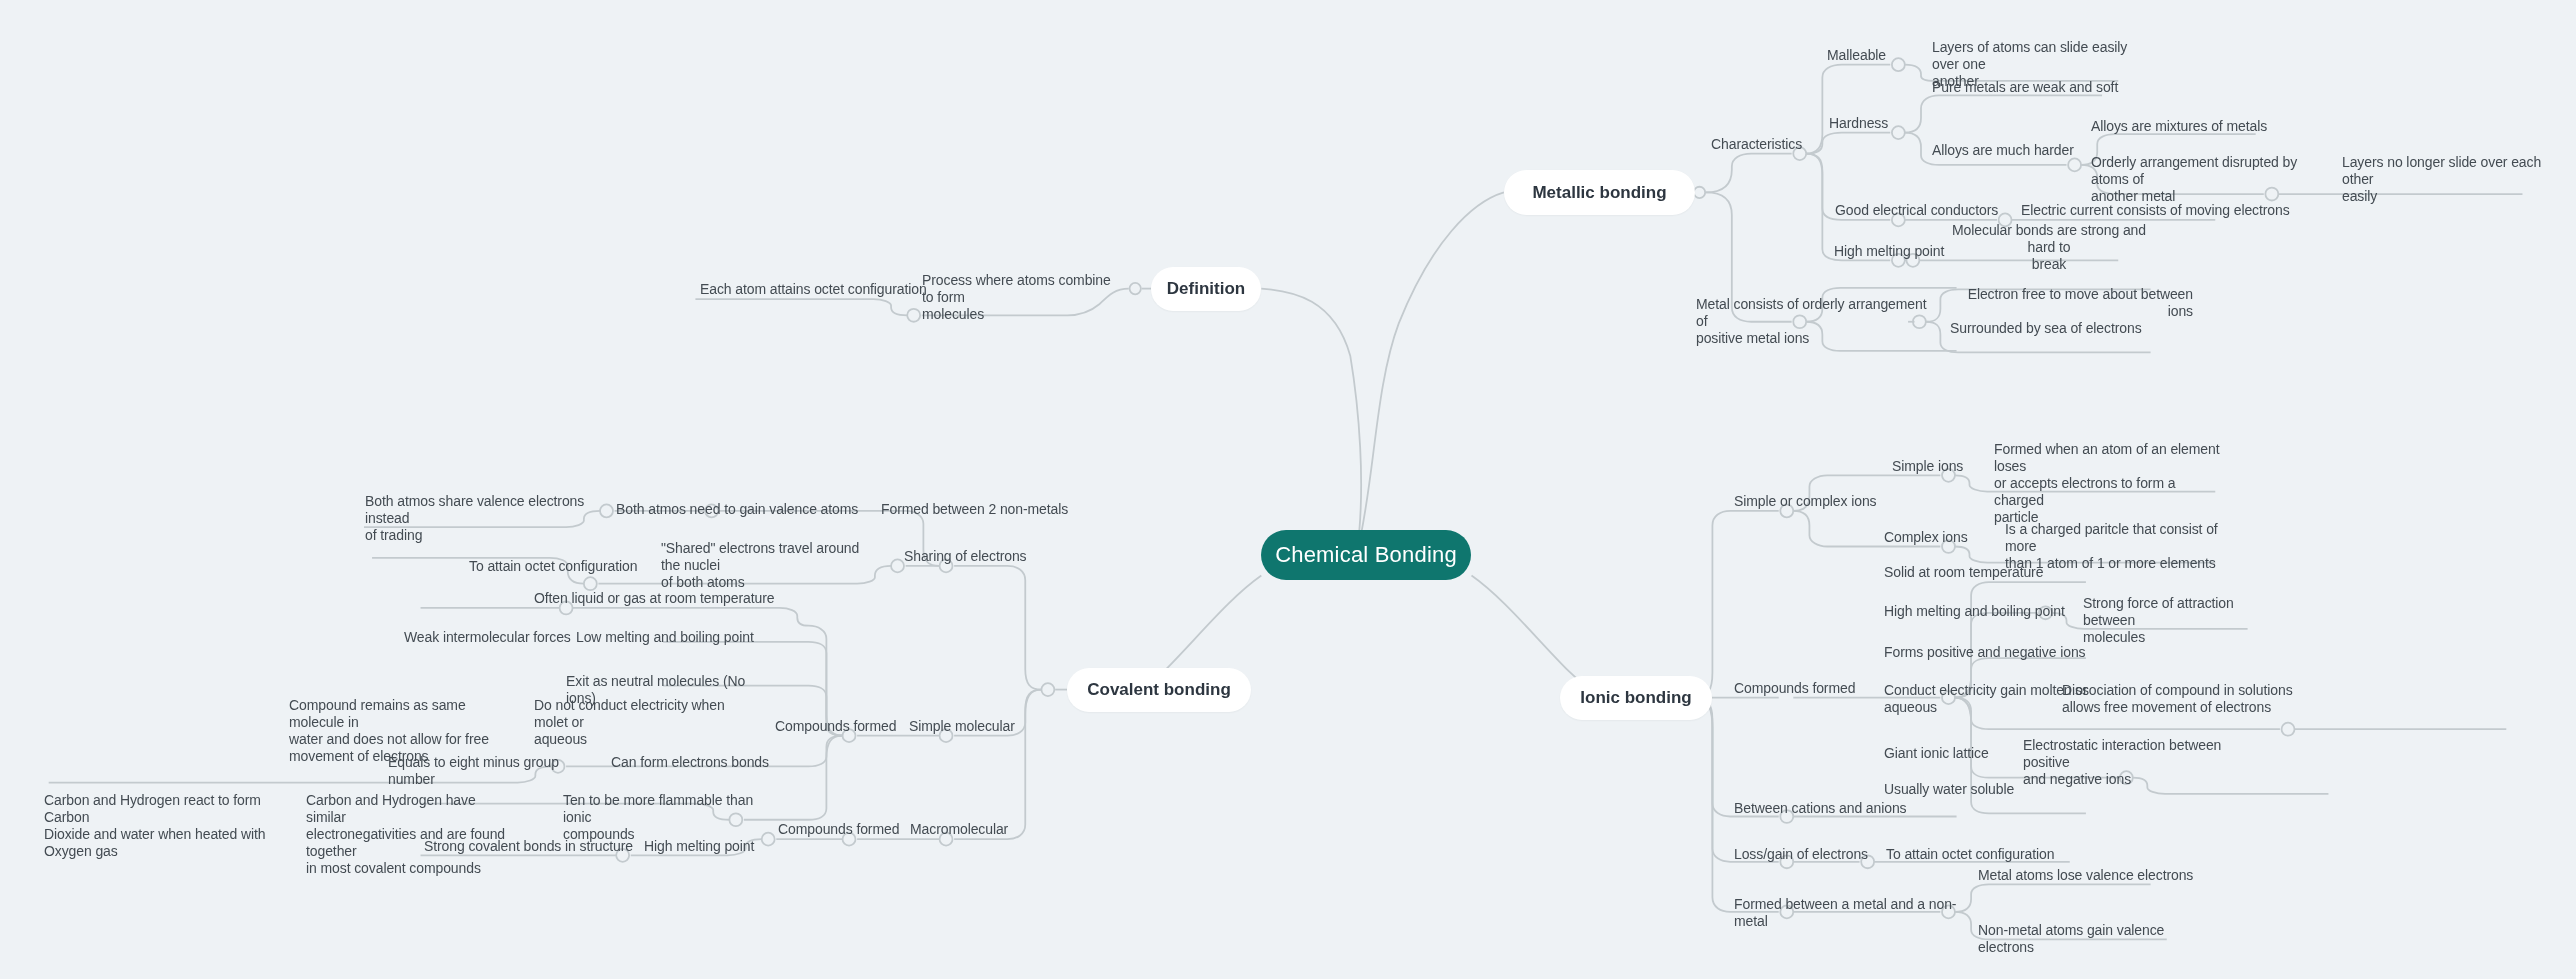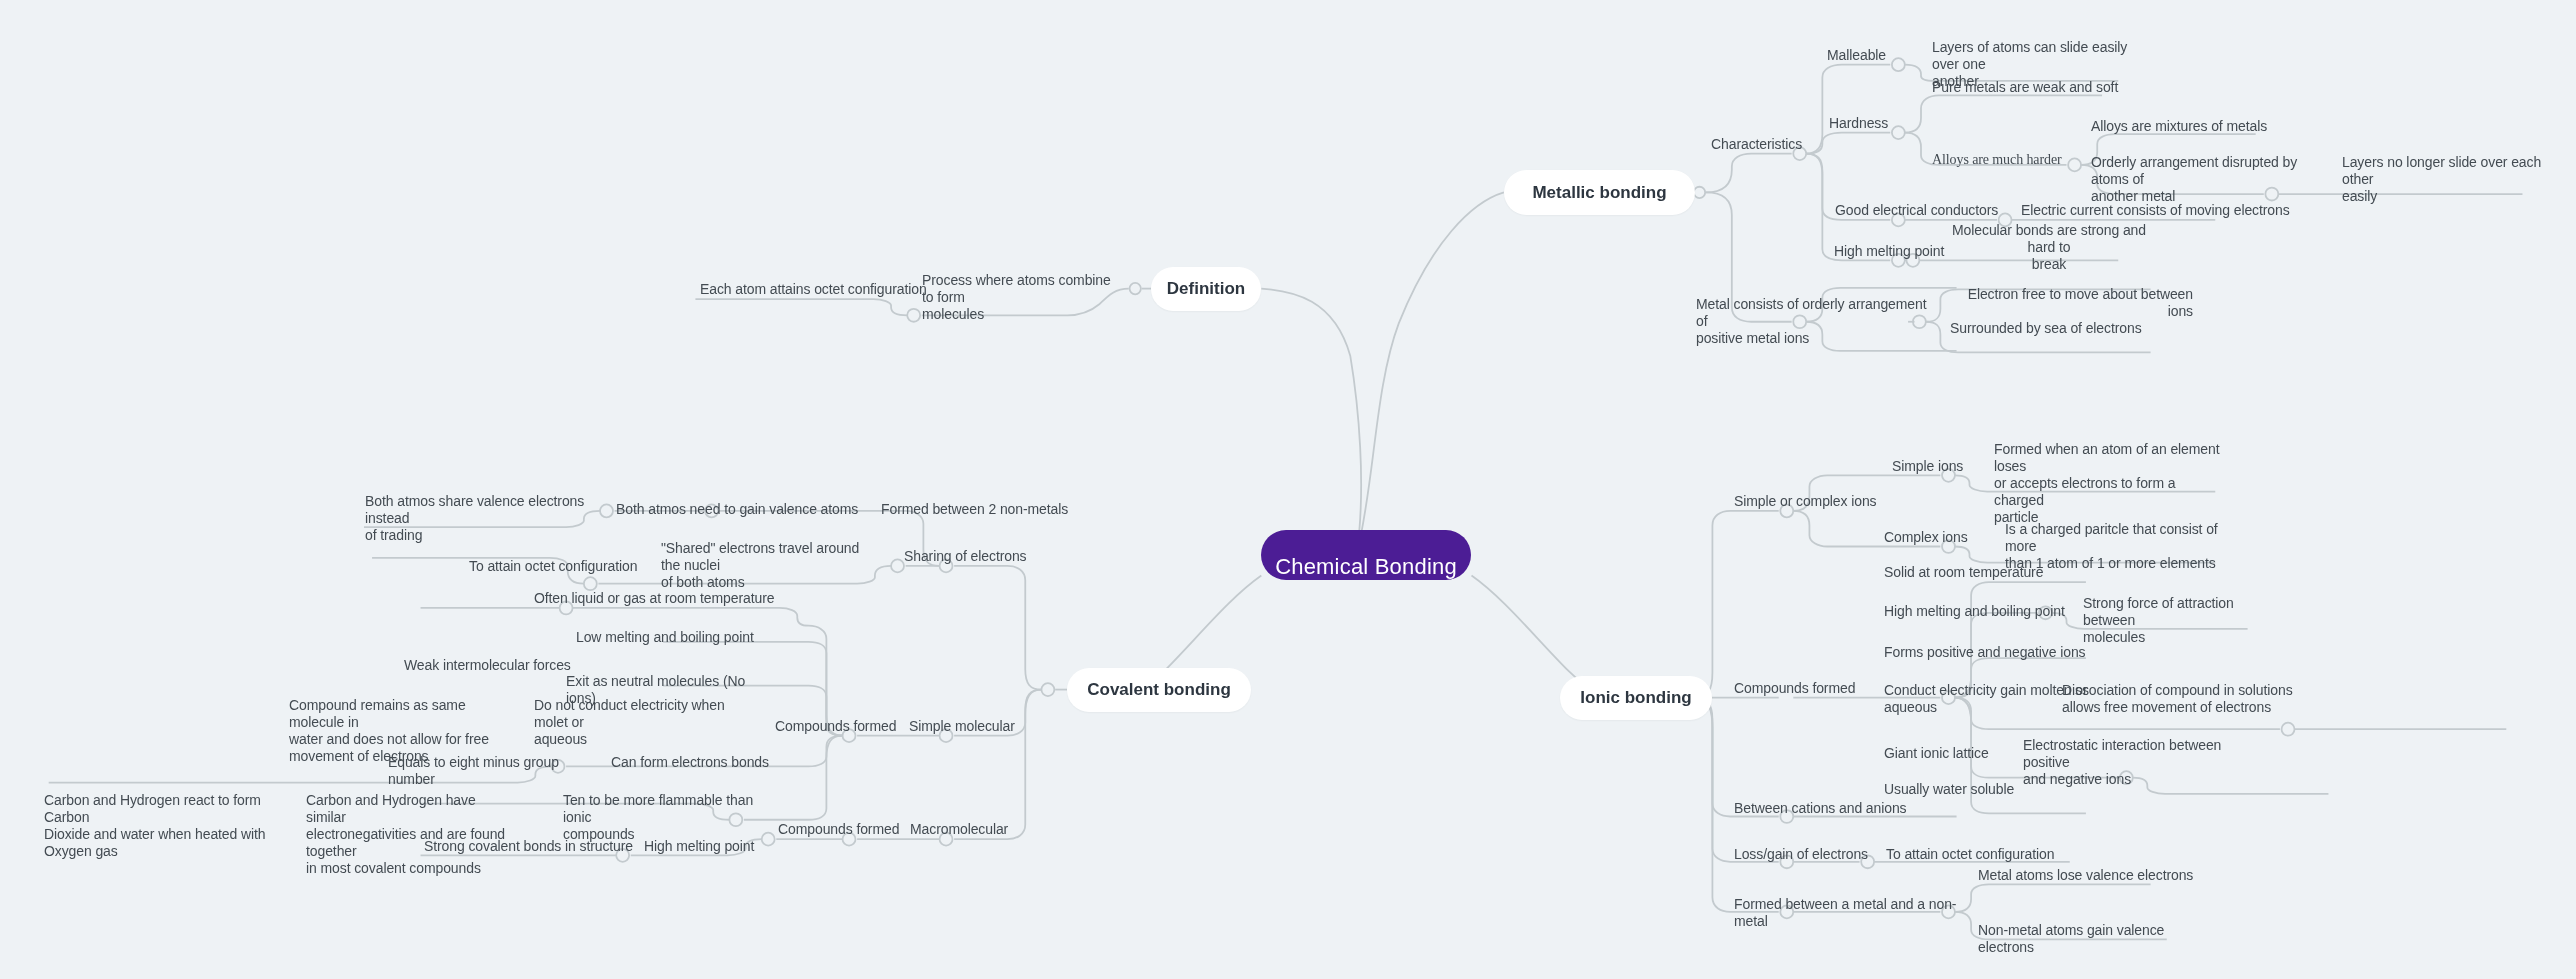--- a/index.html
+++ b/index.html
@@ -27,23 +27,23 @@
     background:#ffffff;
     border-radius:808px;
     display:flex;align-items:center;justify-content:center;
     color:#2d3640;
     font-weight:bold;
     font-size:17px;
     box-shadow:0 0.8px 1.6px rgba(40,50,60,0.05);
   }
   .root-pill{
     position:absolute;
-    background:#4c1d95;
+    background:#0f766e;
     border-radius:808px;
-    display:flex;align-items:flex-end;justify-content:center;
+    display:flex;align-items:center;justify-content:center;
     color:#ffffff;
     font-size:22px;
     letter-spacing:0.2px;
   }
 </style>
 </head>
 <body>
 
 <svg id="map" viewBox="0 0 3186 1211" xmlns="http://www.w3.org/2000/svg">
   <g>
@@ -227,21 +227,21 @@
 <div class="pill" style="left:1560px;top:676px;width:152px;height:44px;">
   <span>Ionic bonding</span>
 </div>
 
 <div class="leaf-label" style="left:1711px;top:136px;">Characteristics</div>
 <div class="leaf-label" style="left:1827px;top:47px;">Malleable</div>
 <div class="leaf-label" style="left:1932px;top:39px;width:202px;">Layers of atoms can slide easily over one
 another</div>
 <div class="leaf-label" style="left:1829px;top:115px;">Hardness</div>
 <div class="leaf-label" style="left:1932px;top:79px;width:210px;">Pure metals are weak and soft</div>
-<div class="leaf-label" style="left:1932px;top:151px;width:178px;font-family:Liberation Serif, serif;">Alloys are much harder</div>
+<div class="leaf-label" style="left:1932px;top:142px;width:178px;">Alloys are much harder</div>
 <div class="leaf-label" style="left:2091px;top:118px;width:202px;">Alloys are mixtures of metals</div>
 <div class="leaf-label" style="left:2091px;top:154px;width:234px;">Orderly arrangement disrupted by atoms of
 another metal</div>
 <div class="leaf-label" style="left:2342px;top:154px;width:234px;">Layers no longer slide over each other
 easily</div>
 <div class="leaf-label" style="left:1835px;top:202px;">Good electrical conductors</div>
 <div class="leaf-label" style="left:2021px;top:202px;width:275px;">Electric current consists of moving electrons</div>
 <div class="leaf-label" style="left:1834px;top:243px;">High melting point</div>
 <div class="leaf-label" style="left:1940px;top:222px;width:218px;text-align:center;">Molecular bonds are strong and hard to
 break</div>
@@ -259,21 +259,21 @@
 <div class="leaf-label" style="left:365px;top:493px;width:226px;">Both atmos share valence electrons instead
 of trading</div>
 <div class="leaf-label" style="left:904px;top:548px;width:186px;">Sharing of electrons</div>
 <div class="leaf-label" style="left:661px;top:540px;width:218px;">"Shared" electrons travel around the nuclei
 of both atoms</div>
 <div class="leaf-label" style="left:469px;top:558px;width:210px;">To attain octet configuration</div>
 <div class="leaf-label" style="left:909px;top:718px;width:146px;">Simple molecular</div>
 <div class="leaf-label" style="left:775px;top:718px;width:146px;">Compounds formed</div>
 <div class="leaf-label" style="left:534px;top:590px;width:259px;">Often liquid or gas at room temperature</div>
 <div class="leaf-label" style="left:576px;top:629px;width:194px;">Low melting and boiling point</div>
-<div class="leaf-label" style="left:404px;top:629px;width:178px;margin-top:28px;">Weak intermolecular forces</div>
+<div class="leaf-label" style="left:404px;top:629px;width:178px;">Weak intermolecular forces</div>
 <div class="leaf-label" style="left:566px;top:673px;width:210px;">Exit as neutral molecules (No ions)</div>
 <div class="leaf-label" style="left:534px;top:697px;width:210px;">Do not conduct electricity when molet or
 aqueous</div>
 <div class="leaf-label" style="left:289px;top:697px;width:210px;">Compound remains as same molecule in
 water and does not allow for free
 movement of electrons</div>
 <div class="leaf-label" style="left:611px;top:754px;width:178px;">Can form electrons bonds</div>
 <div class="leaf-label" style="left:388px;top:754px;width:210px;">Equals to eight minus group number</div>
 <div class="leaf-label" style="left:563px;top:792px;width:202px;">Ten to be more flammable than ionic
 compounds</div>

